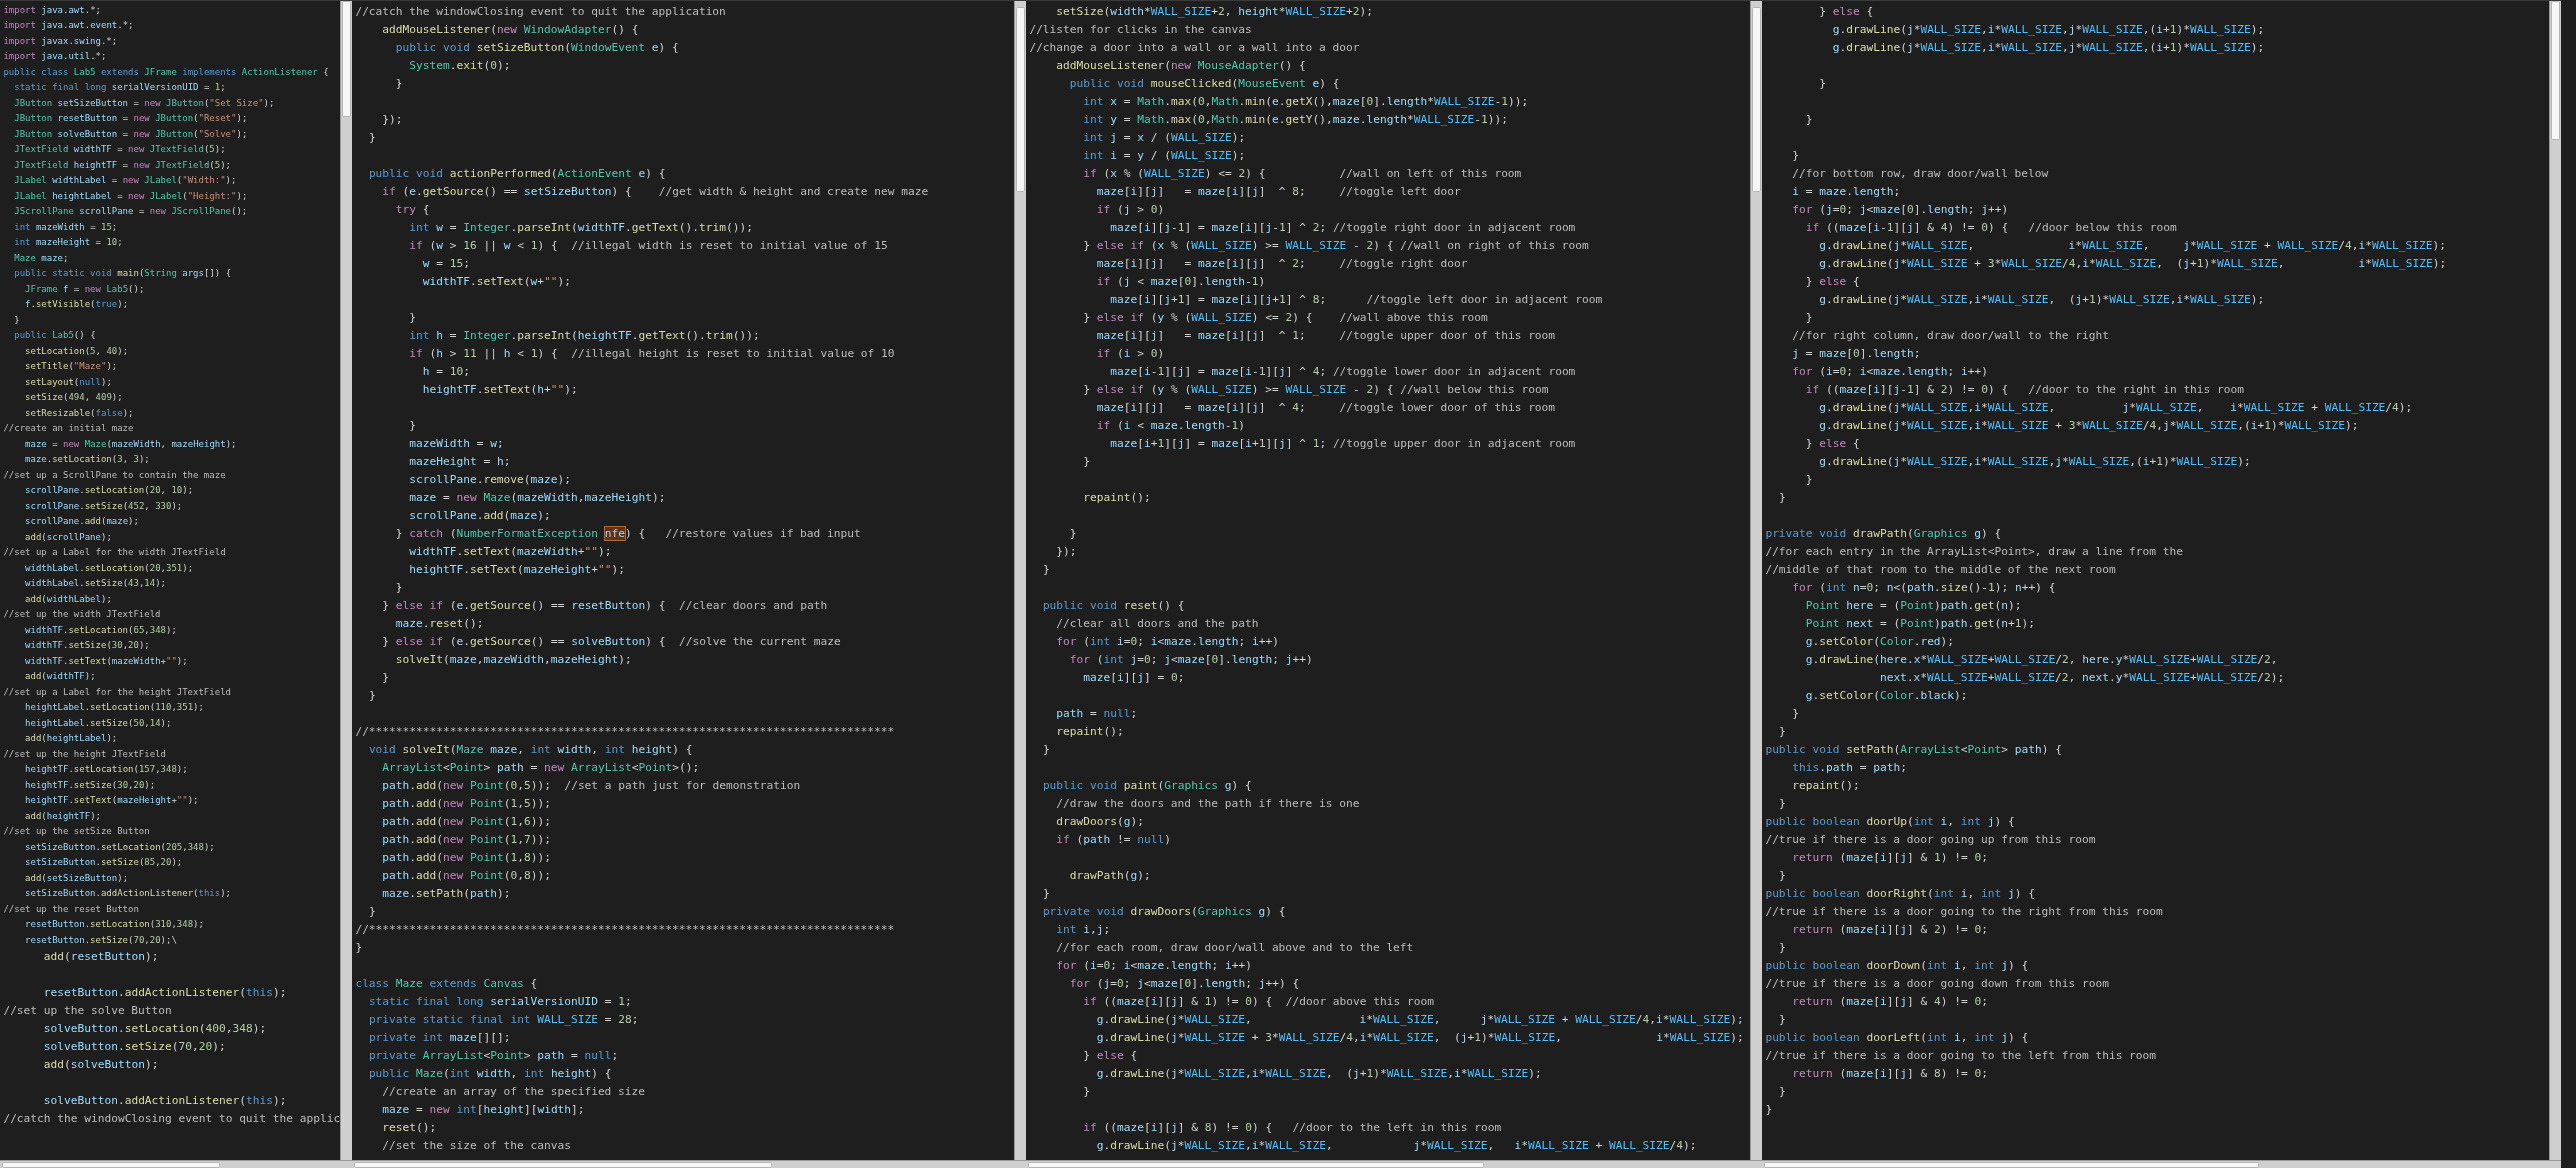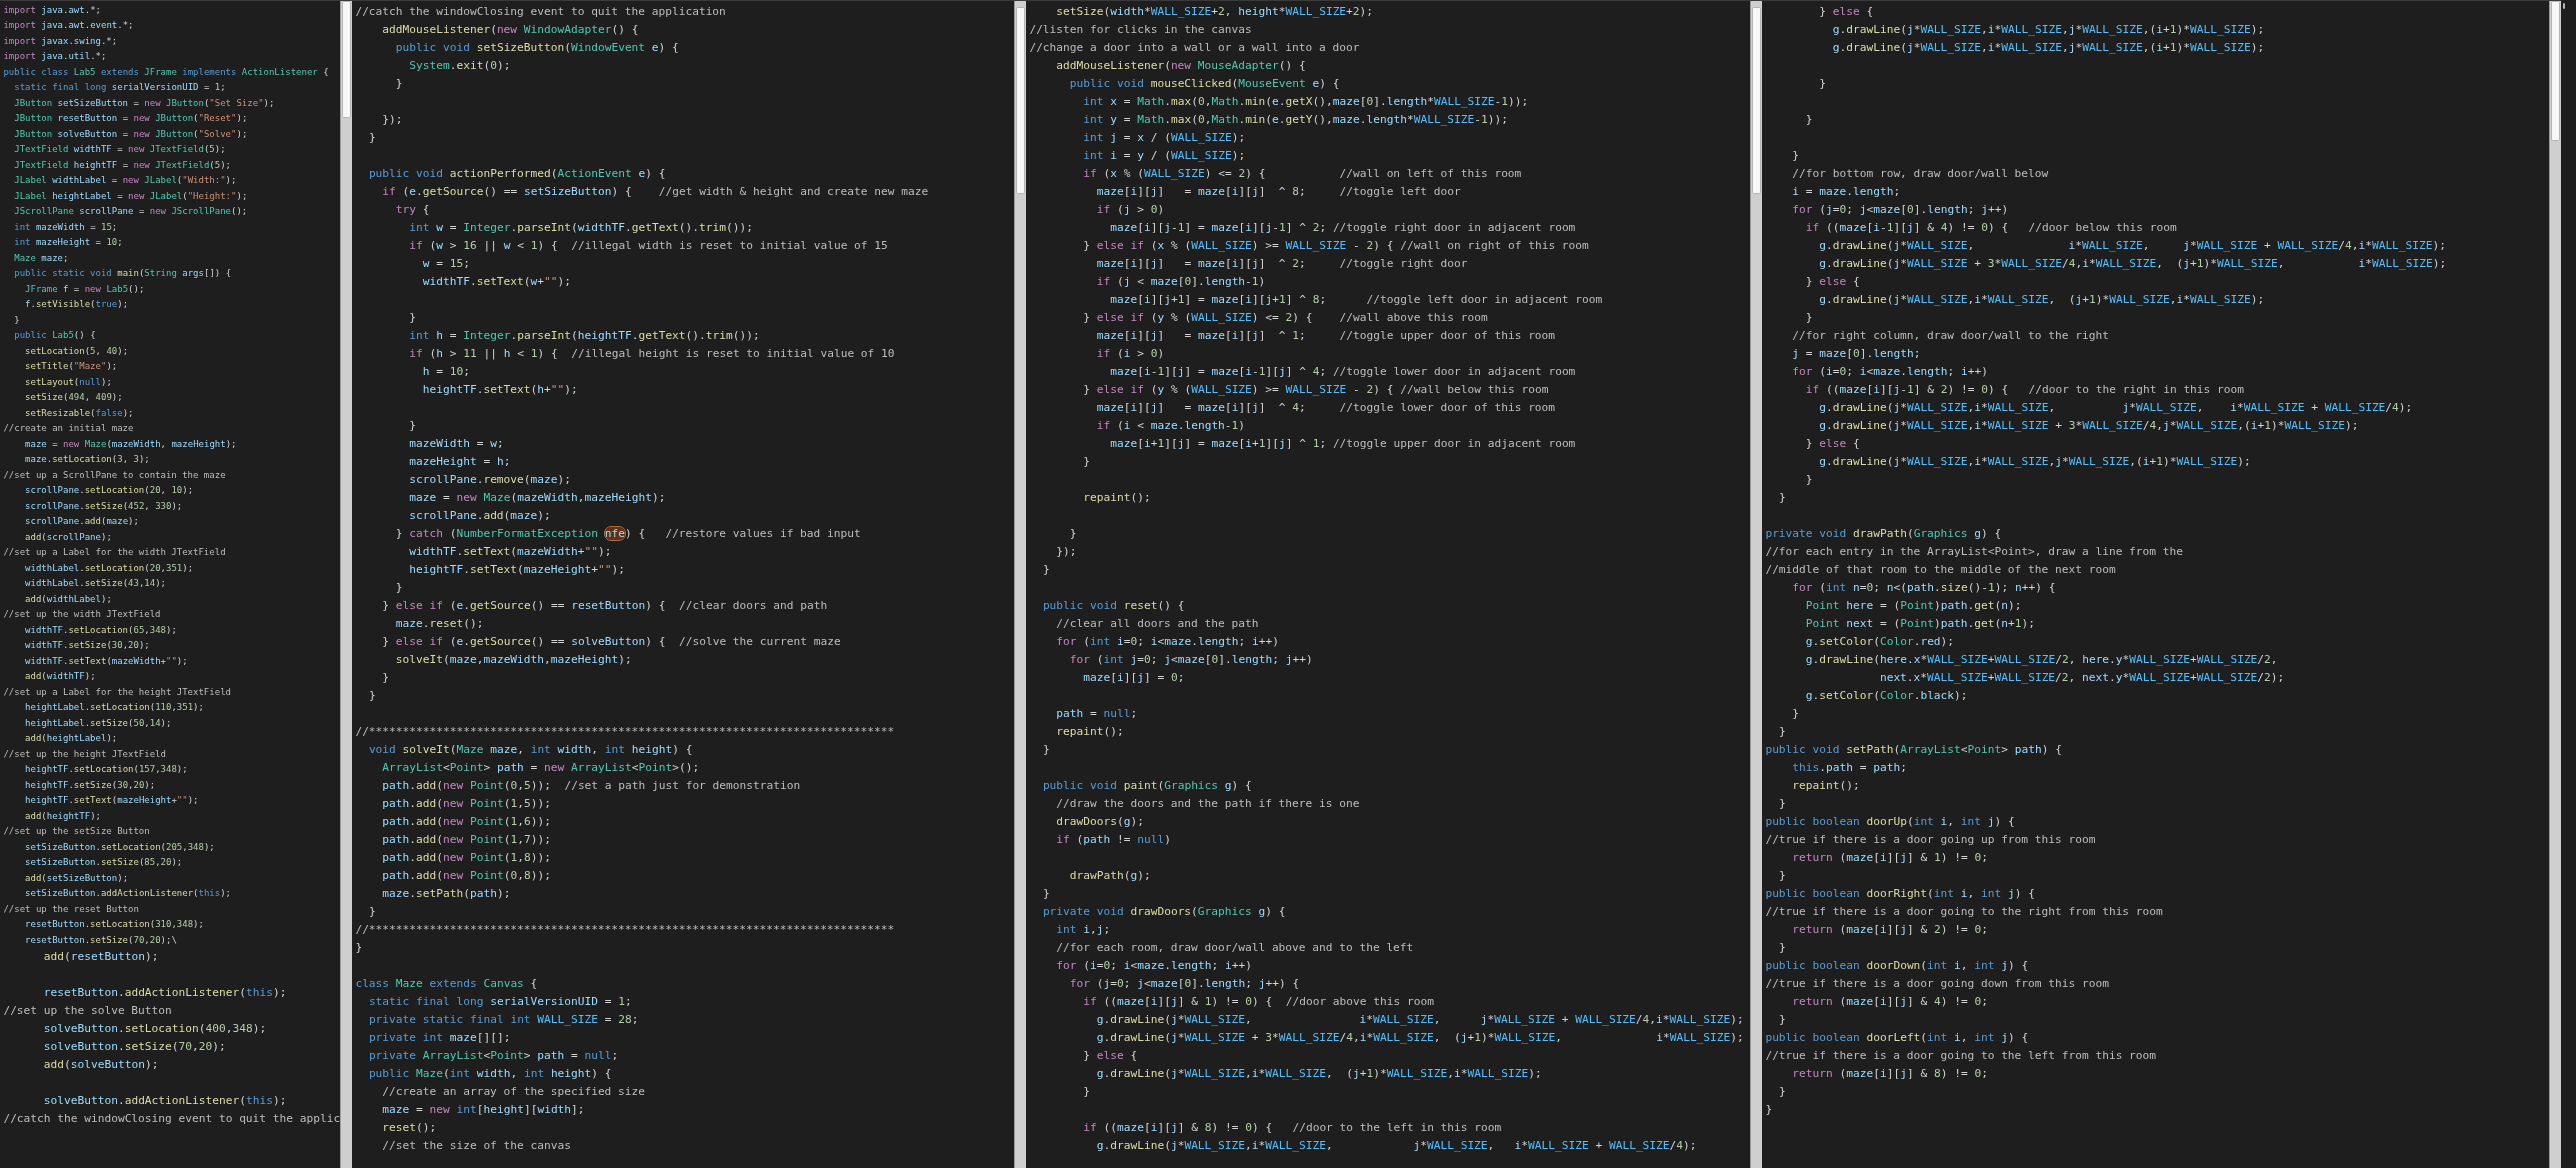--- a/index.html
+++ b/index.html
@@ -4,42 +4,42 @@
 <style>
   :root{
     --bg:#1e1e1e; --fg:#d4d4d4; --comment:#bdbdbd; --keyword:#569cd6; --control:#c586c0;
     --type:#4ec9b0; --method:#dcdcaa; --string:#ce9178; --number:#b5cea8; --const:#4fc1ff;
     --ident:#9cdcfe; --punct:#d4d4d4; --scroll-track:#cfcfcf; --scroll-thumb:#f7f7f7;
     --scroll-border:#9a9a9a; --find-bg:#613214; --find-border:#ad6a38;
   }
   *{margin:0;padding:0;box-sizing:border-box}
   html,body{width:2576px;height:1169px;overflow:hidden;background:var(--bg);}
   body{display:flex;font-family:"DejaVu Sans Mono","Liberation Mono",monospace;}
-  .panel{position:relative;height:1169px;display:flex;border-top:0.9px solid #3a3a3a;background:var(--bg);}
+  .panel{position:relative;height:1169px;display:flex;flex-direction:column;border-top:0.9px solid #3a3a3a;background:var(--bg);}
   .p1{width:352px}.p2{width:674px}.p3{width:736px}.p4{width:799px}
   .panel-inner{display:flex;flex:1;min-height:0;}
   .code{flex:1;overflow:hidden;padding:1.7px 0 0 3.4px;}
   .line{white-space:pre;color:var(--fg);}
   .sec-xs .line{font-size:9px;line-height:15.5px;height:15.5px;}
   .sec-md .line{font-size:11.2px;line-height:18px;height:18px;}
   .vscroll{width:12px;background:var(--scroll-track);position:relative;border-left:0.9px solid var(--scroll-border);flex:none;}
   .vthumb{position:absolute;left:0.9px;right:0.9px;background:var(--scroll-thumb);border:0.9px solid #b5b5b5;border-radius:1.7px;}
   .hscroll{height:8.6px;background:var(--scroll-track);position:relative;border-top:0.9px solid var(--scroll-border);flex:none;}
   .hthumb{position:absolute;top:0.9px;bottom:0.9px;left:1.7px;background:var(--scroll-thumb);border:0.9px solid #b5b5b5;border-radius:1.7px;}
   .tok-comment{color:var(--comment)}
   .tok-string{color:var(--string)}
   .tok-number{color:var(--number)}
   .tok-keyword{color:var(--keyword)}
   .tok-control{color:var(--control)}
   .tok-type{color:var(--type)}
   .tok-method{color:var(--method)}
   .tok-const{color:var(--const)}
   .tok-id{color:var(--ident)}
   .tok-punct{color:var(--punct)}
-  .find{background:var(--find-bg);outline:0.9px solid var(--find-border);border-radius:6px;}
+  .find{background:var(--find-bg);outline:0.9px solid var(--find-border);border-radius:0;}
 </style>
 </head>
 <body>
 
 <div class="panel p1">
   <div class="panel-inner">
     <div class="code">
         <div class="sec-xs">
           <div class="line"><span class="tok-control">import</span> <span class="tok-id">java</span><span class="tok-punct">.</span><span class="tok-id">awt</span><span class="tok-punct">.</span><span class="tok-punct">*</span><span class="tok-punct">;</span></div>
           <div class="line"><span class="tok-control">import</span> <span class="tok-id">java</span><span class="tok-punct">.</span><span class="tok-id">awt</span><span class="tok-punct">.</span><span class="tok-id">event</span><span class="tok-punct">.</span><span class="tok-punct">*</span><span class="tok-punct">;</span></div>

